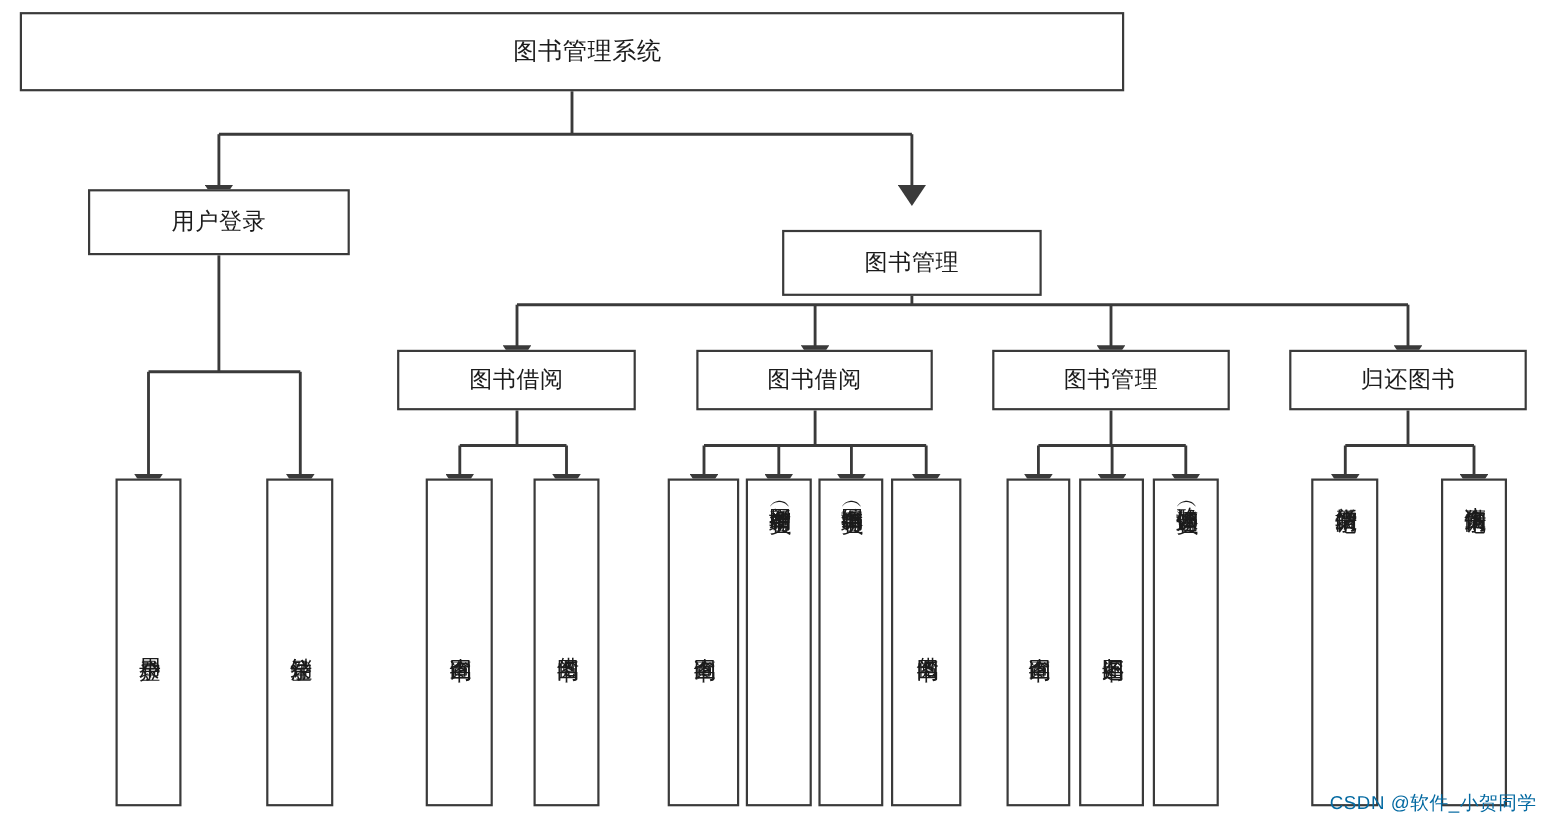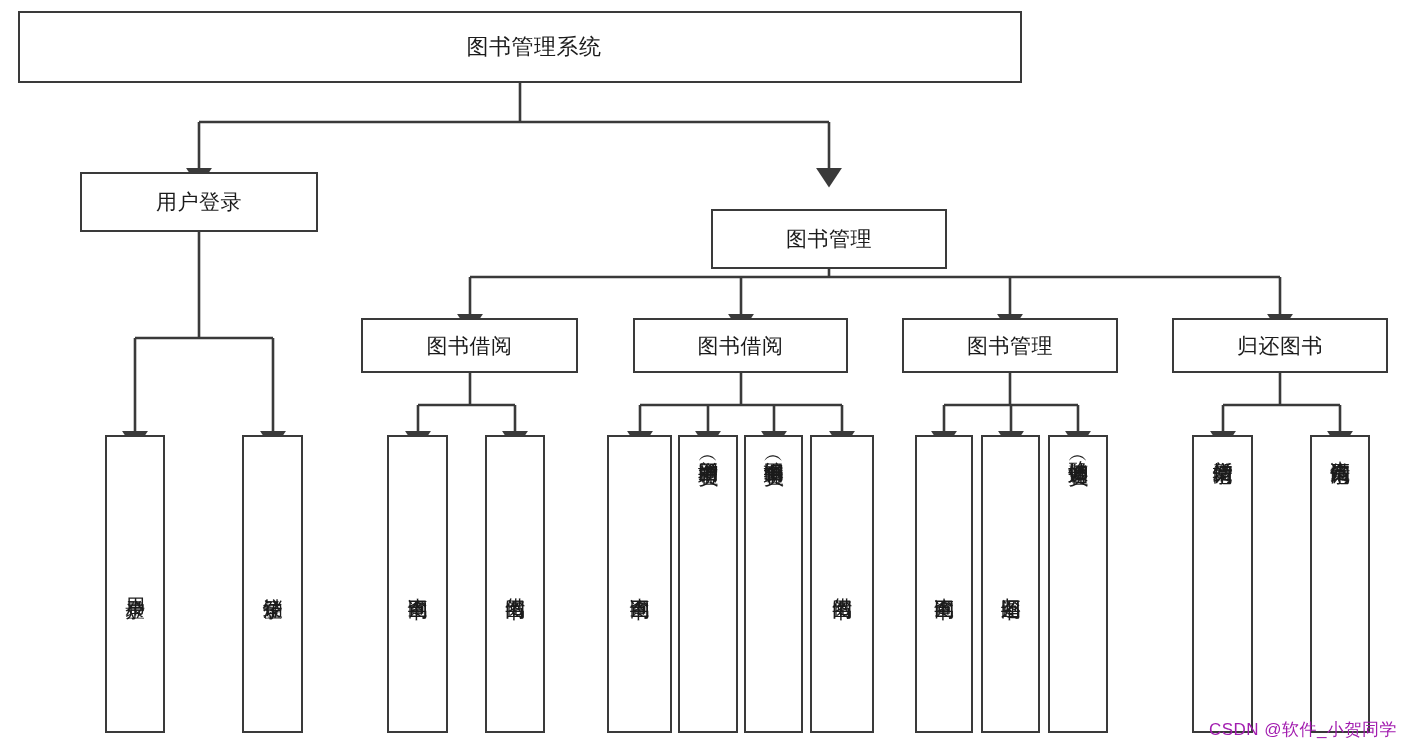--- a/index.html
+++ b/index.html
@@ -67,21 +67,21 @@
   
   .node.vert.short {
     align-items: center;
     padding-top: 0;
   }
   #watermark {
     position: absolute;
     right: 8px;
     bottom: 6px;
     font-size: 17px;
-    color: #a21caf;
+    color: #0369a1;
     letter-spacing: 0.5px;
     white-space: nowrap;
     user-select: none;
   }
 </style>
 </head>
 <body>
 
 <div id="diagram-root">
 

